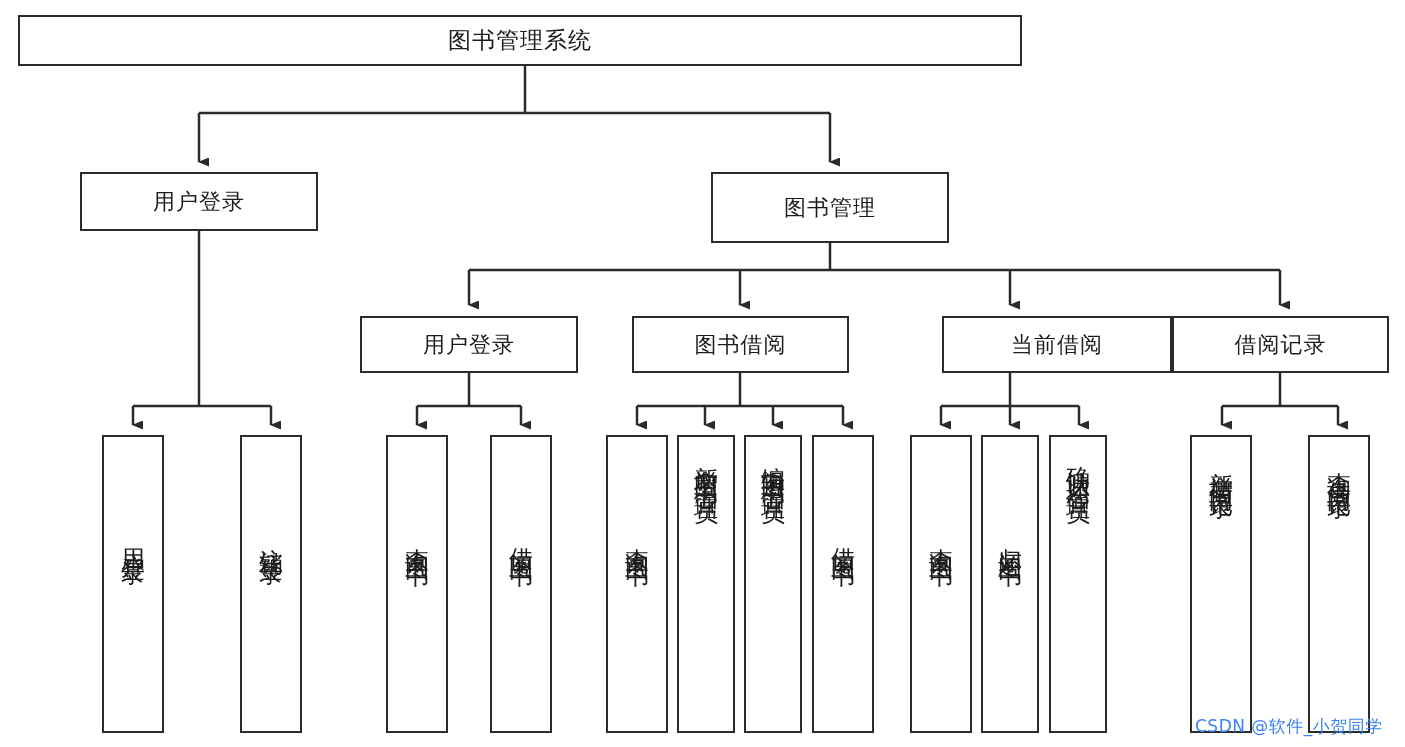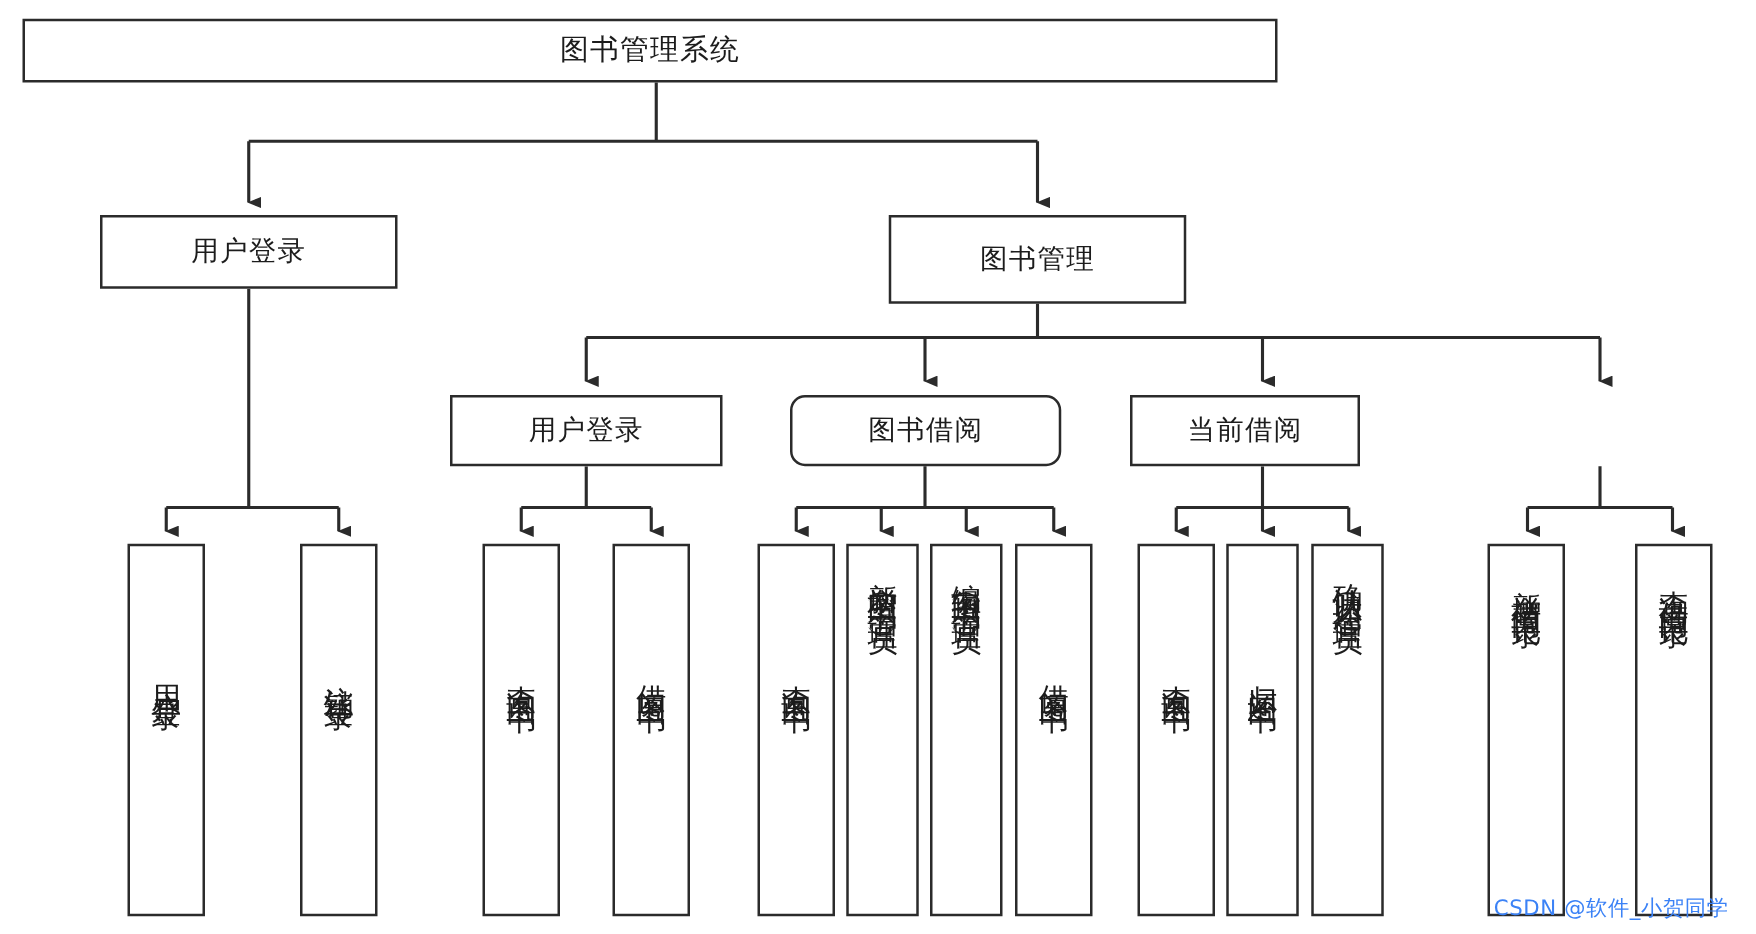--- a/index.html
+++ b/index.html
@@ -147,28 +147,31 @@
   </div>
 
   <div class="node horiz" style="left:711px; top:172px; width:238px; height:71px;">
     <span class="label">图书管理</span>
   </div>
 
   <div class="node horiz" style="left:360px; top:316px; width:218px; height:57px;">
     <span class="label">用户登录</span>
   </div>
 
-  <div class="node horiz" style="left:632px; top:316px; width:217px; height:57px;border-radius:12px;">
+  <div class="node horiz" style="left:632px; top:316px; width:217px; height:57px;">
     <span class="label">图书借阅</span>
   </div>
 
-  <div class="node horiz" style="left:904px; top:316px; width:184px; height:57px;">
+  <div class="node horiz" style="left:942px; top:316px; width:230px; height:57px;">
     <span class="label">当前借阅</span>
   </div>
 
+  <div class="node horiz" style="left:1172px; top:316px; width:217px; height:57px;">
+    <span class="label">借阅记录</span>
+  </div>
 
   <div class="node vert mid" style="left:102px; top:435px; width:62px; height:298px;">
     <span class="label">用户登录</span>
   </div>
 
   <div class="node vert mid" style="left:240px; top:435px; width:62px; height:298px;">
     <span class="label">注销登录</span>
   </div>
 
   <div class="node vert mid" style="left:386px; top:435px; width:62px; height:298px;">

